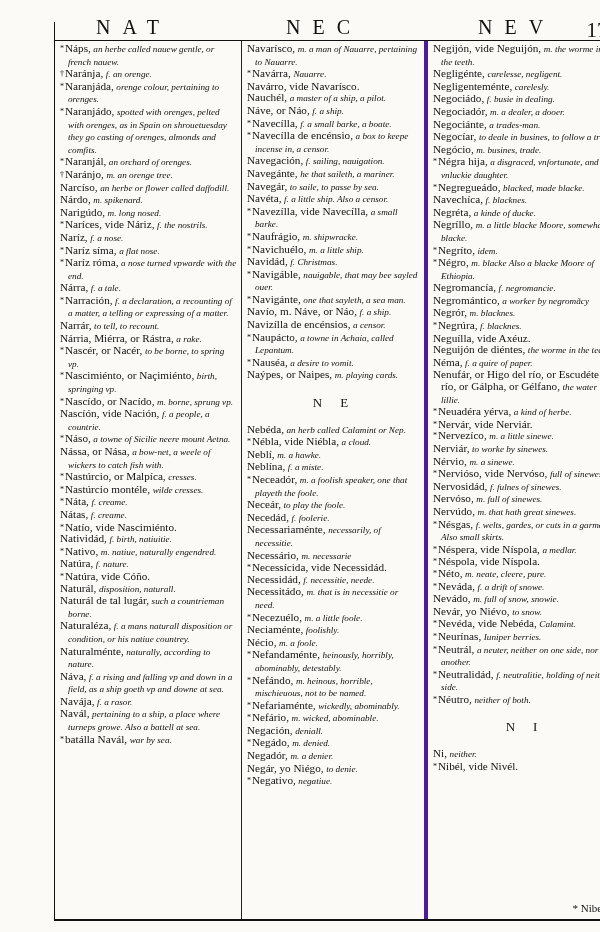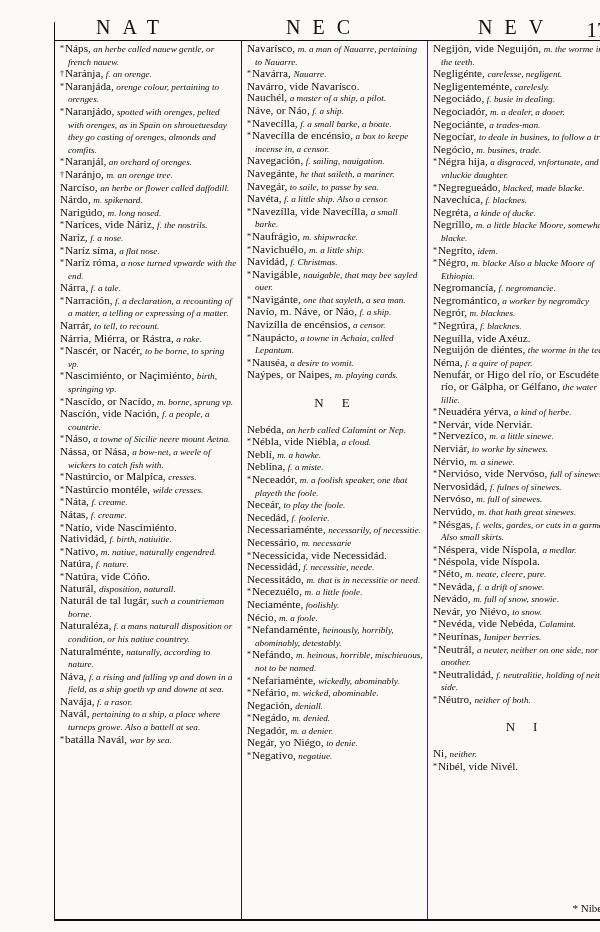--- a/index.html
+++ b/index.html
@@ -35,21 +35,21 @@
     height: 878px;
   }
   .col {
     box-sizing: border-box;
     padding: 2px 4px 0 5px;
     font-size: 10.2px;
     line-height: 11.6px;
     overflow: hidden;
   }
   .col1 { width: 187px; border-right: 1px solid #222; }
-  .col2 { width: 186px; border-right: 1px solid #4c1d95; }
+  .col2 { width: 186px; border-right: 4px solid #4c1d95; }
   .col3 { width: 192px; position: relative; }
 
   .entry { padding-left: 8px; text-indent: -8px; margin: 0; }
   .entry .hw { font-size: 11.2px; }
   .entry .def { font-style: italic; font-size: 9.2px; }
   .entry .mk { font-size: 8px; vertical-align: 1px; margin-right: 1px; }
 
   .section {
     text-align: center; font-size: 13px; letter-spacing: 18px;
     margin: 15px 0 15px 12px;

